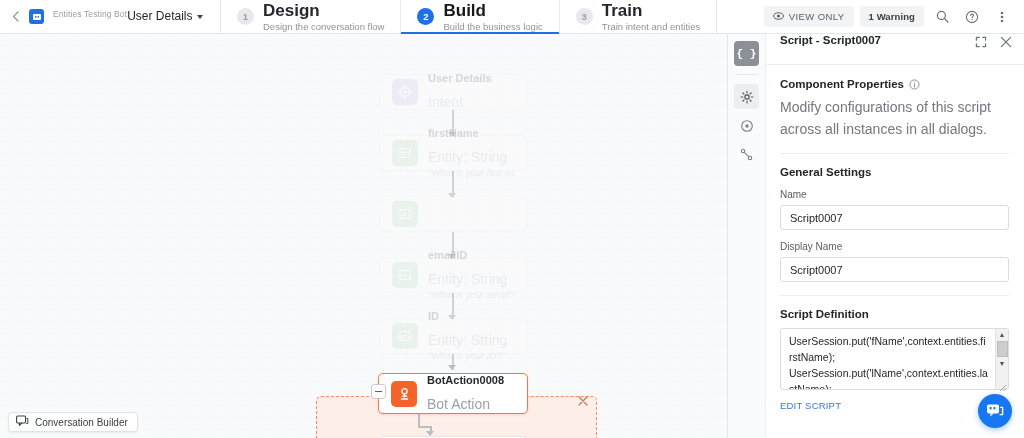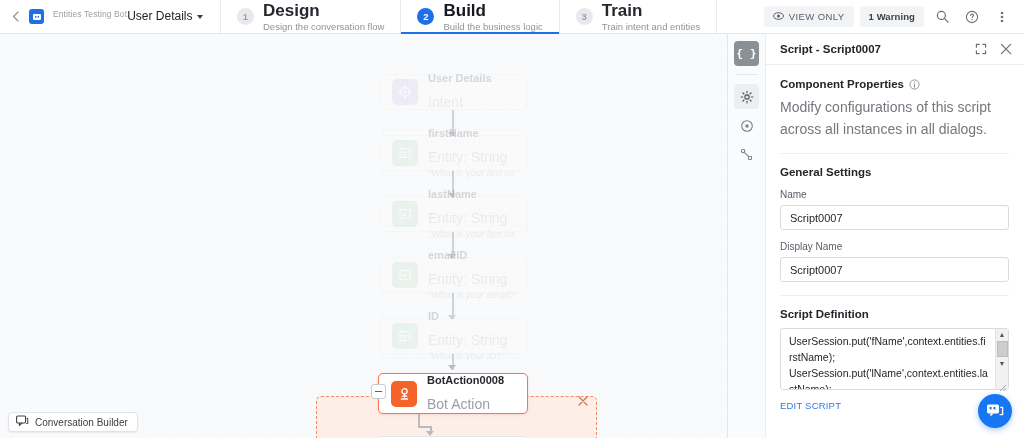--- a/index.html
+++ b/index.html
@@ -153,21 +153,21 @@
     width: 25px; height: 25px; border-radius: 4px; display: flex; align-items: center;
     justify-content: center; color: #7a8086; cursor: pointer; flex: none;
   }
   .rail-btn.dark { background: #8a9096; color: #fff; font-family: "Liberation Mono", monospace;
                    font-size: 11px; font-weight: 700; }
   .rail-btn.sel { background: #eceef0; color: #4a5055; }
   .rail-sep { width: 22px; height: 1px; background: #e6e8ea; margin: 4px 0 5px; }
 
   .panel-body { flex: 1; display: flex; flex-direction: column; min-width: 0; }
   .panel-head {
-    height: 31px; border-bottom: 1px solid #ecedef; display: flex; align-items: center;
+    height: 31px; border-bottom: 1px solid #ecedef; display: flex; align-items: flex-start;
     padding: 0 10px 0 14px; flex: none; gap: 8px;
   }
   .panel-title { font-size: 11.5px; font-weight: 700; color: #22262b; }
   .panel-head-actions { margin-left: auto; display: flex; align-items: center; gap: 9px; }
   .phi { width: 16px; height: 16px; display: flex; align-items: center; justify-content: center;
          color: #6b7177; cursor: pointer; }
 
   .panel-scroll { flex: 1; overflow: hidden; padding: 13px 15px 0 14px; }
 
   .sec-title { font-size: 11.5px; font-weight: 700; color: #22262b; display: flex; align-items: center; gap: 5px; }
@@ -350,25 +350,20 @@
         <span class="nprompt">"What is your first name?"</span>
       </span>
     </div>
 
     <div class="node entity faded" style="left:379px; top:162px; width:148px; height:36px;">
       <span class="nicon">
         <svg width="14" height="14" viewBox="0 0 14 14">
             <rect x="2" y="2.6" width="10" height="8.8" rx="1.4" fill="none" stroke="#fff" stroke-width="1.3"></rect>
             <path d="M4.6 6.2h4.8M4.6 8.4h3" stroke="#fff" stroke-width="1.1" stroke-linecap="round"></path>
           </svg>
-      </span>
-      <span class="ntxt">
-        <span class="ntitle">lastName</span>
-        <span class="nsub">Entity: String</span>
-        <span class="nprompt">"What is your last name?"</span>
       </span>
     </div>
 
     <div class="node entity faded" style="left:379px; top:223px; width:148px; height:36px;">
       <span class="nicon">
         <svg width="14" height="14" viewBox="0 0 14 14">
             <rect x="2" y="2.6" width="10" height="8.8" rx="1.4" fill="none" stroke="#fff" stroke-width="1.3"></rect>
             <path d="M4.6 6.2h4.8M4.6 8.4h3" stroke="#fff" stroke-width="1.1" stroke-linecap="round"></path>
           </svg>
       </span>

